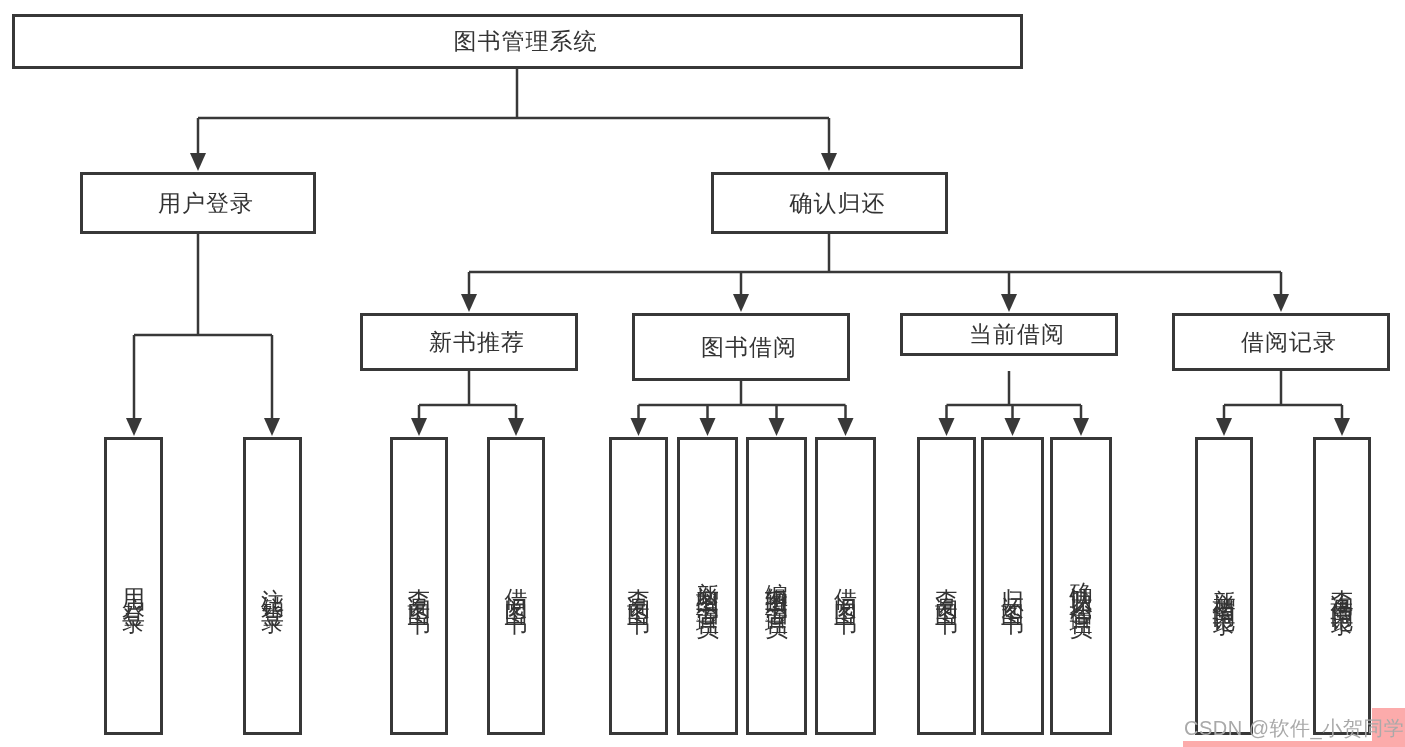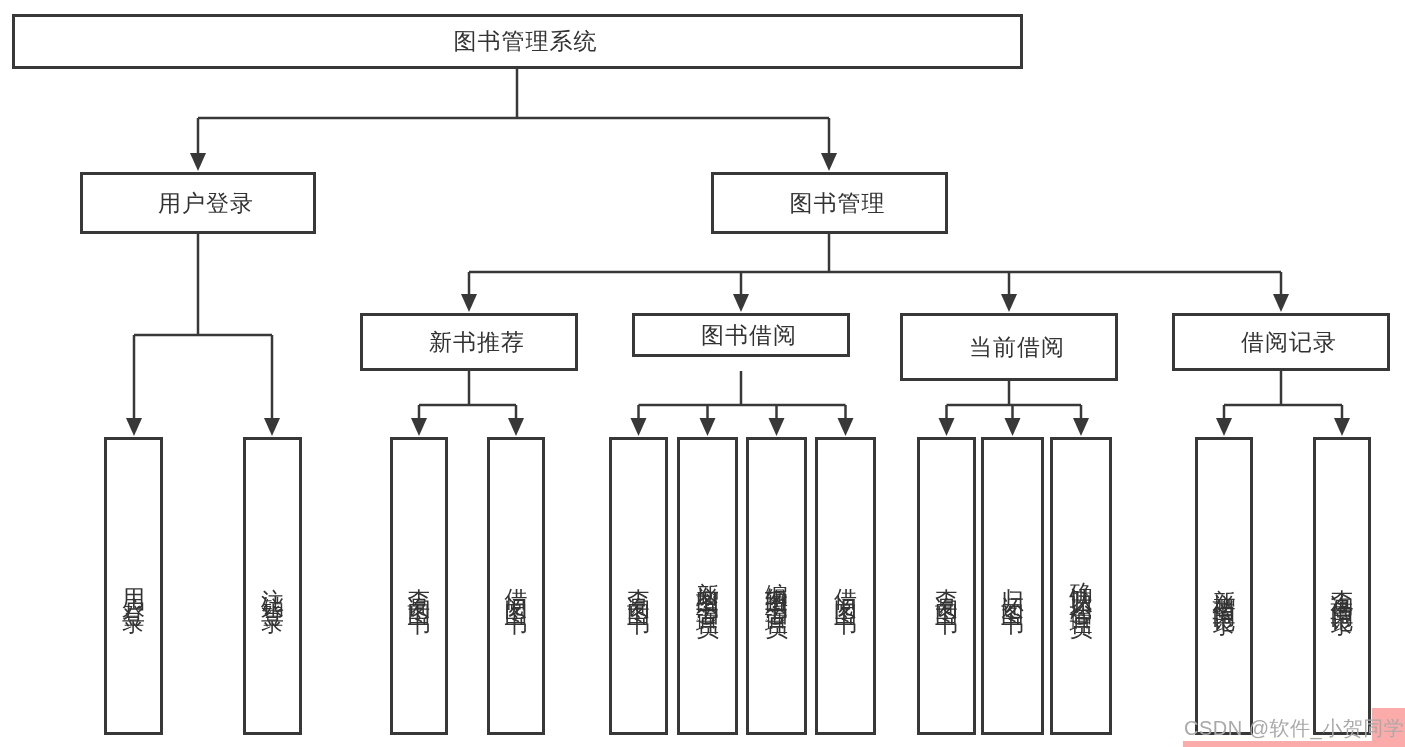--- a/index.html
+++ b/index.html
@@ -126,30 +126,30 @@
   <div class="hl" style="left:1183px;top:741px;width:222px;height:6px;"></div>
 
   <div class="box hbox" style="left:12px;top:14px;width:1011px;height:55px;">
     <span>图书管理系统</span>
   </div>
 
   <div class="box hbox" style="left:80px;top:172px;width:236px;height:62px;">
     <span>用户登录</span>
   </div>
   <div class="box hbox" style="left:711px;top:172px;width:237px;height:62px;">
-    <span>图书管理</span>
+    <span>确认归还</span>
   </div>
 
   <div class="box hbox" style="left:360px;top:313px;width:218px;height:58px;text-align:center;">
     <span>新书推荐</span>
   </div>
-  <div class="box hbox" style="left:632px;top:313px;width:218px;height:44px;">
+  <div class="box hbox" style="left:632px;top:313px;width:218px;height:68px;">
     <span>图书借阅</span>
   </div>
-  <div class="box hbox" style="left:900px;top:313px;width:218px;height:68px;">
+  <div class="box hbox" style="left:900px;top:313px;width:218px;height:43px;">
     <span>当前借阅</span>
   </div>
   <div class="box hbox" style="left:1172px;top:313px;width:218px;height:58px;">
     <span>借阅记录</span>
   </div>
 
   <div class="box leaf" style="left:104px;top:437px;width:59px;height:298px;">
     <span class="leaf-label spread">用户登录</span>
   </div>
   <div class="box leaf" style="left:243px;top:437px;width:59px;height:298px;">

